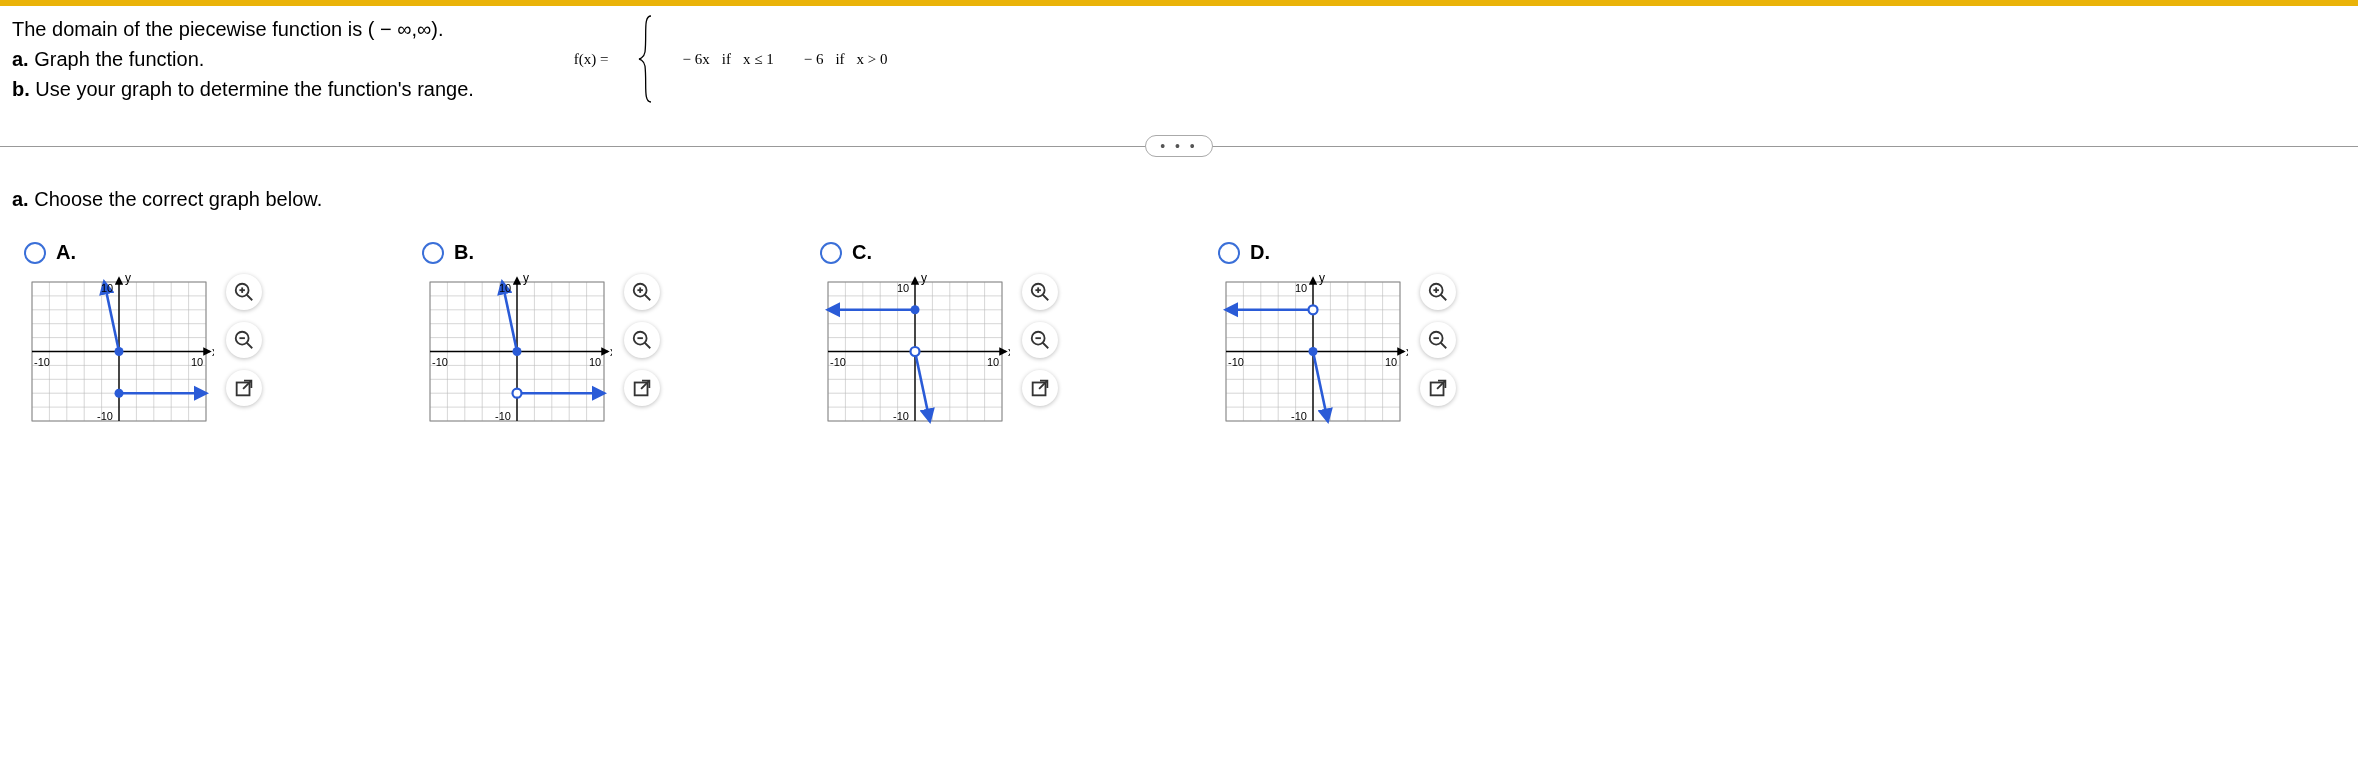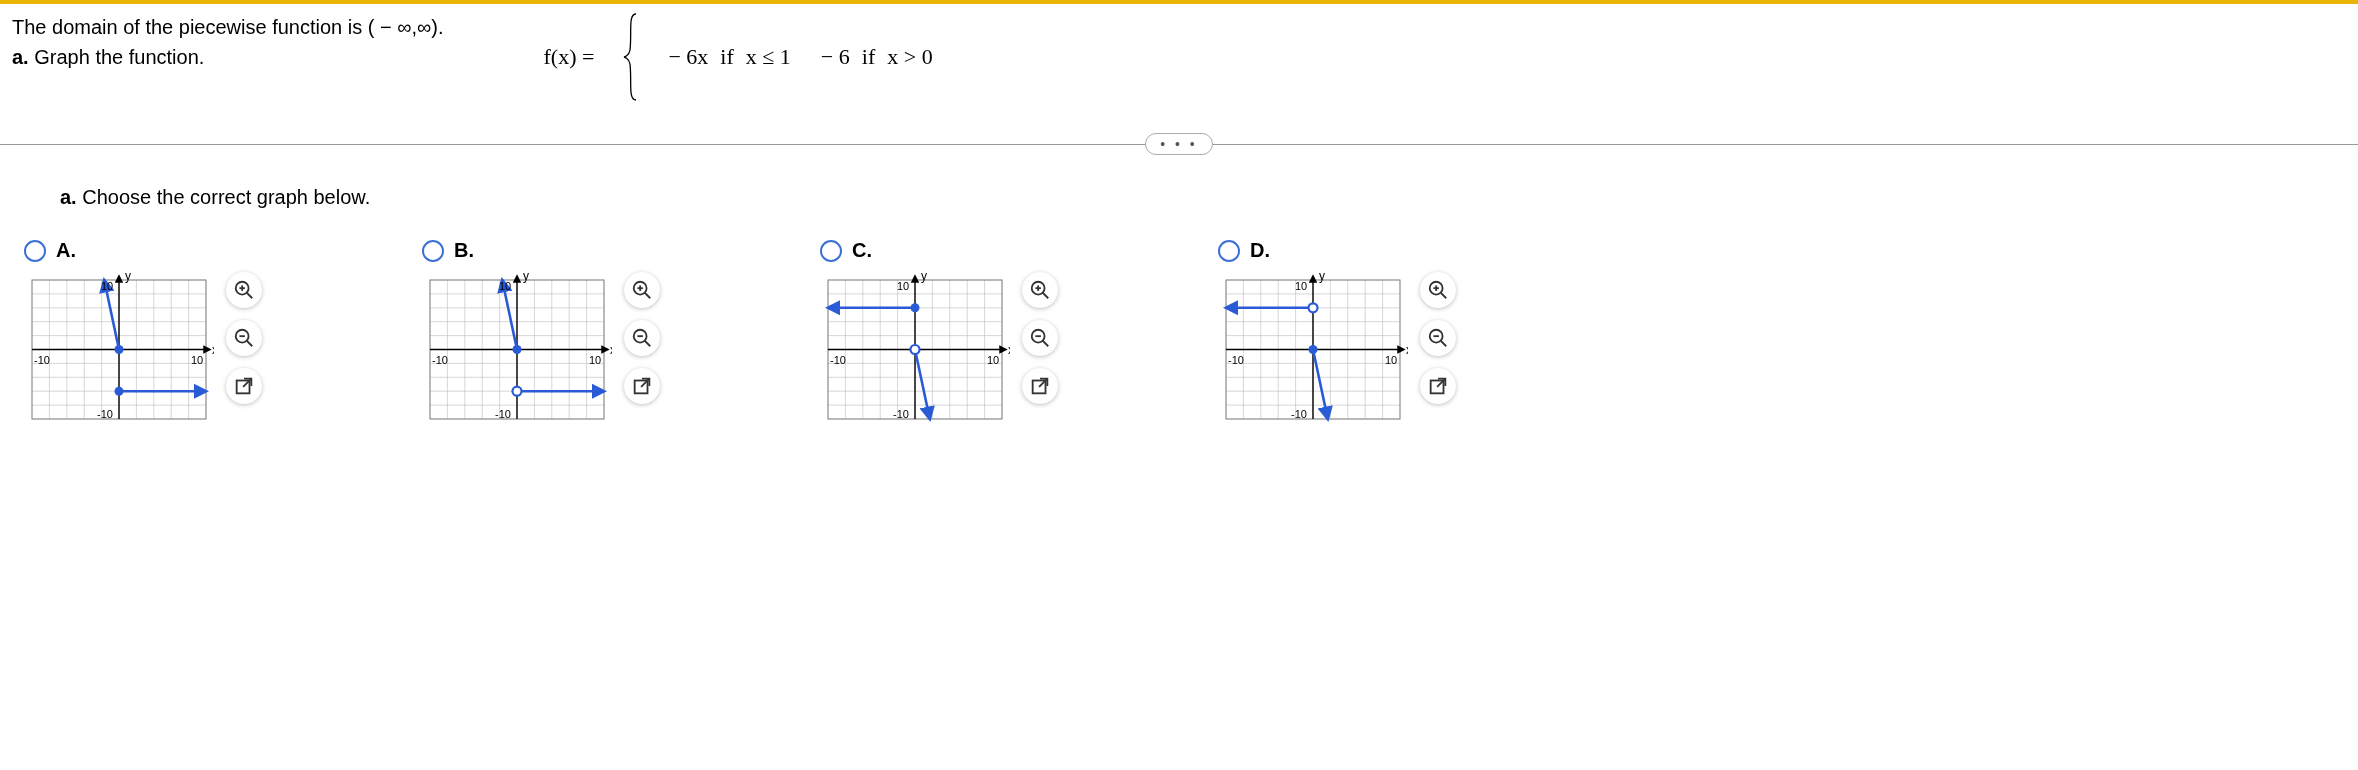--- a/index.html
+++ b/index.html
@@ -5,34 +5,34 @@
   * { box-sizing: border-box; }
   body {
     font-family: Arial, Helvetica, sans-serif;
     font-size: 20px;
     color: #000;
     margin: 0;
     padding: 0;
     background: #fff;
   }
   .top-bar {
-    border-top: 4px solid #eab308;
+    border-top: 6px solid #eab308;
     padding: 8px 12px 20px 12px;
     display: flex;
     align-items: flex-start;
     gap: 60px;
   }
   .prompt-text { line-height: 1.5; max-width: 560px; }
   .prompt-text .bold { font-weight: bold; }
   .function-def {
     display: flex;
     align-items: center;
     gap: 28px;
     font-family: 'Times New Roman', serif;
-    font-size: 22px;
+    font-size: 15px;
     margin-left: 40px;
   }
   .brace-svg { height: 90px; width: 18px; }
   .piecewise-rows { display: flex; flex-direction: row; gap: 18px; }
   .piecewise-rows .row { display: flex; gap: 12px; align-items: baseline; }
   .divider-wrap {
     position: relative;
     height: 24px;
     display: flex;
     align-items: center;
@@ -49,21 +49,21 @@
     position: relative;
     background: #fff;
     border: 1px solid #aaa;
     border-radius: 14px;
     padding: 2px 14px;
     font-size: 14px;
     letter-spacing: 3px;
     color: #555;
     cursor: pointer;
   }
-  .subprompt { padding: 0 12px 20px 12px; margin-left: 48px; }
+  .subprompt { padding: 0 12px 20px 12px; }
   .options-row {
     display: flex;
     gap: 160px;
     padding: 10px 24px;
   }
   .option {
     display: flex;
     flex-direction: column;
     gap: 10px;
   }
@@ -108,20 +108,23 @@
   .tool-btn svg { width: 22px; height: 22px; stroke: #333; fill: none; stroke-width: 2; }
 </style>
 </head>
 <body>
 
 <div class="top-bar">
   <div class="prompt-text">
     <div>The domain of the piecewise function is ( − ∞,∞).</div>
     <div>
       <span class="bold">a.</span><span> Graph the function.</span>
+    </div>
+    <div>
+      <span class="bold">b.</span><span> Use your graph to determine the function's range.</span>
     </div>
   </div>
 
   <div class="function-def">
     <span>f(x) =</span>
     <svg class="brace-svg" viewBox="0 0 18 90">
       <path d="M14 2 C6 2 10 20 8 38 C7 44 2 45 2 45 C2 45 7 46 8 52 C10 70 6 88 14 88" fill="none" stroke="#000" stroke-width="1.3"></path>
     </svg>
     <div class="piecewise-rows">
       <div class="row">

